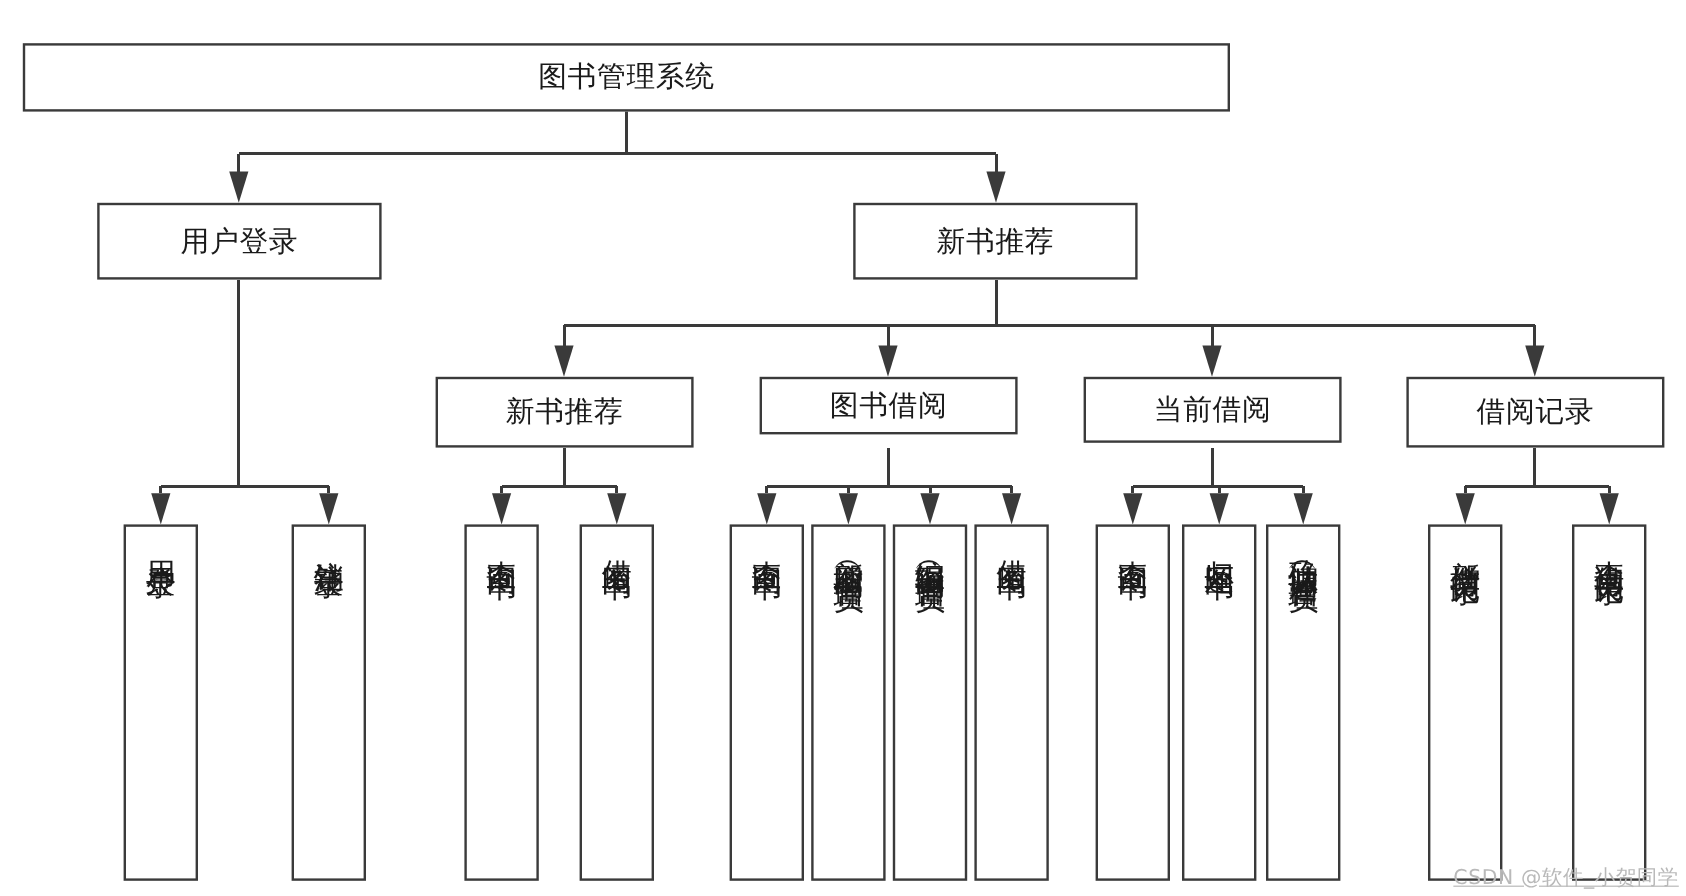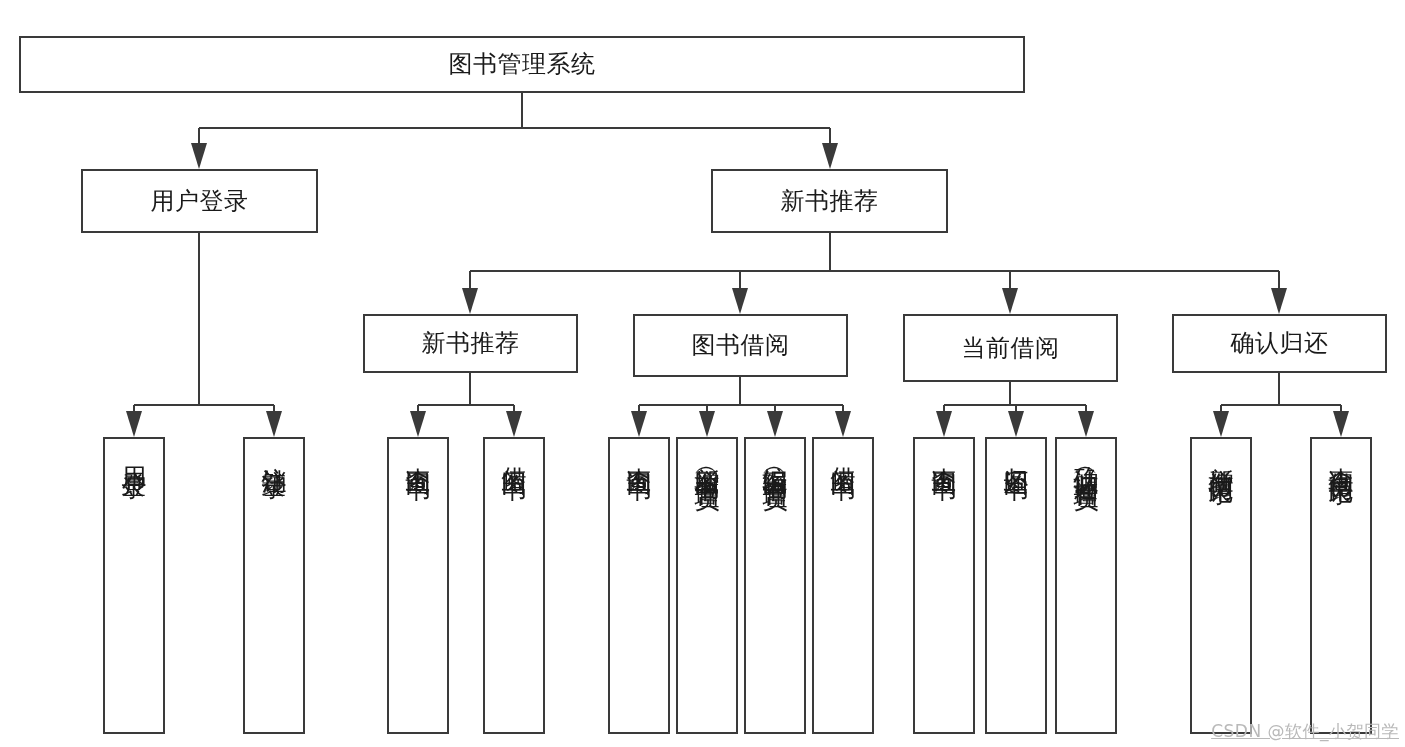--- a/index.html
+++ b/index.html
@@ -143,28 +143,28 @@
   <div class="node h" id="n-l2-0" style="left: 81px; top: 169px; width: 237px; height: 64px; border-color: rgb(58, 58, 58); background: rgb(255, 255, 255); color: rgb(26, 26, 26);">
     <span class="node-label">用户登录</span>
   </div>
   <div class="node h" id="n-l2-1" style="left: 711px; top: 169px; width: 237px; height: 64px; border-color: rgb(58, 58, 58); background: rgb(255, 255, 255); color: rgb(26, 26, 26);">
     <span class="node-label">新书推荐</span>
   </div>
 
   <div class="node h" id="n-l3-0" style="left: 363px; top: 314px; width: 215px; height: 59px; border-color: rgb(58, 58, 58); background: rgb(255, 255, 255); color: rgb(26, 26, 26);">
     <span class="node-label">新书推荐</span>
   </div>
-  <div class="node h" id="n-l3-1" style="left: 633px; top: 314px; width: 215px; height: 63px; border-color: rgb(58, 58, 58); background: rgb(255, 255, 255); color: rgb(26, 26, 26);">
+  <div class="node h" id="n-l3-1" style="left: 633px; top: 314px; width: 215px; height: 48px; border-color: rgb(58, 58, 58); background: rgb(255, 255, 255); color: rgb(26, 26, 26);">
     <span class="node-label">图书借阅</span>
   </div>
-  <div class="node h" id="n-l3-2" style="left: 903px; top: 314px; width: 215px; height: 68px; border-color: rgb(58, 58, 58); background: rgb(255, 255, 255); color: rgb(26, 26, 26);">
+  <div class="node h" id="n-l3-2" style="left: 903px; top: 314px; width: 215px; height: 55px; border-color: rgb(58, 58, 58); background: rgb(255, 255, 255); color: rgb(26, 26, 26);">
     <span class="node-label">当前借阅</span>
   </div>
   <div class="node h" id="n-l3-3" style="left: 1172px; top: 314px; width: 215px; height: 59px; border-color: rgb(58, 58, 58); background: rgb(255, 255, 255); color: rgb(26, 26, 26);">
-    <span class="node-label">确认归还</span>
+    <span class="node-label">借阅记录</span>
   </div>
 
   <div class="node v" id="n-lf-0" style="left: 103px; top: 437px; width: 62px; height: 297px; border-color: rgb(58, 58, 58); background: rgb(255, 255, 255); color: rgb(26, 26, 26);">
     <span class="node-label">用户登录</span>
   </div>
   <div class="node v" id="n-lf-1" style="left: 243px; top: 437px; width: 62px; height: 297px; border-color: rgb(58, 58, 58); background: rgb(255, 255, 255); color: rgb(26, 26, 26);">
     <span class="node-label">注销登录</span>
   </div>
   <div class="node v" id="n-lf-2" style="left: 387px; top: 437px; width: 62px; height: 297px; border-color: rgb(58, 58, 58); background: rgb(255, 255, 255); color: rgb(26, 26, 26);">
     <span class="node-label">查询图书</span>

